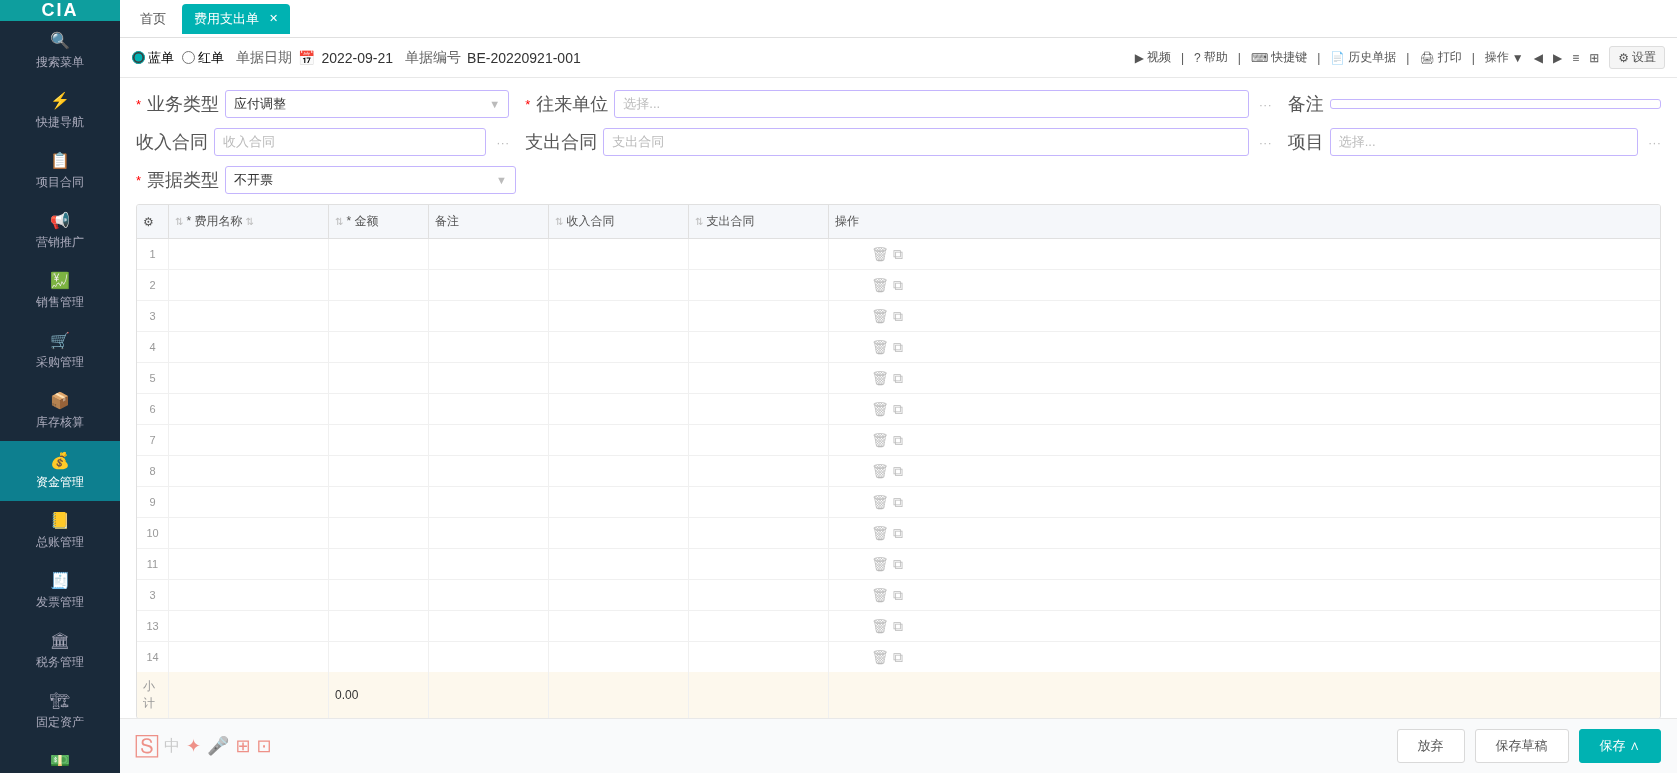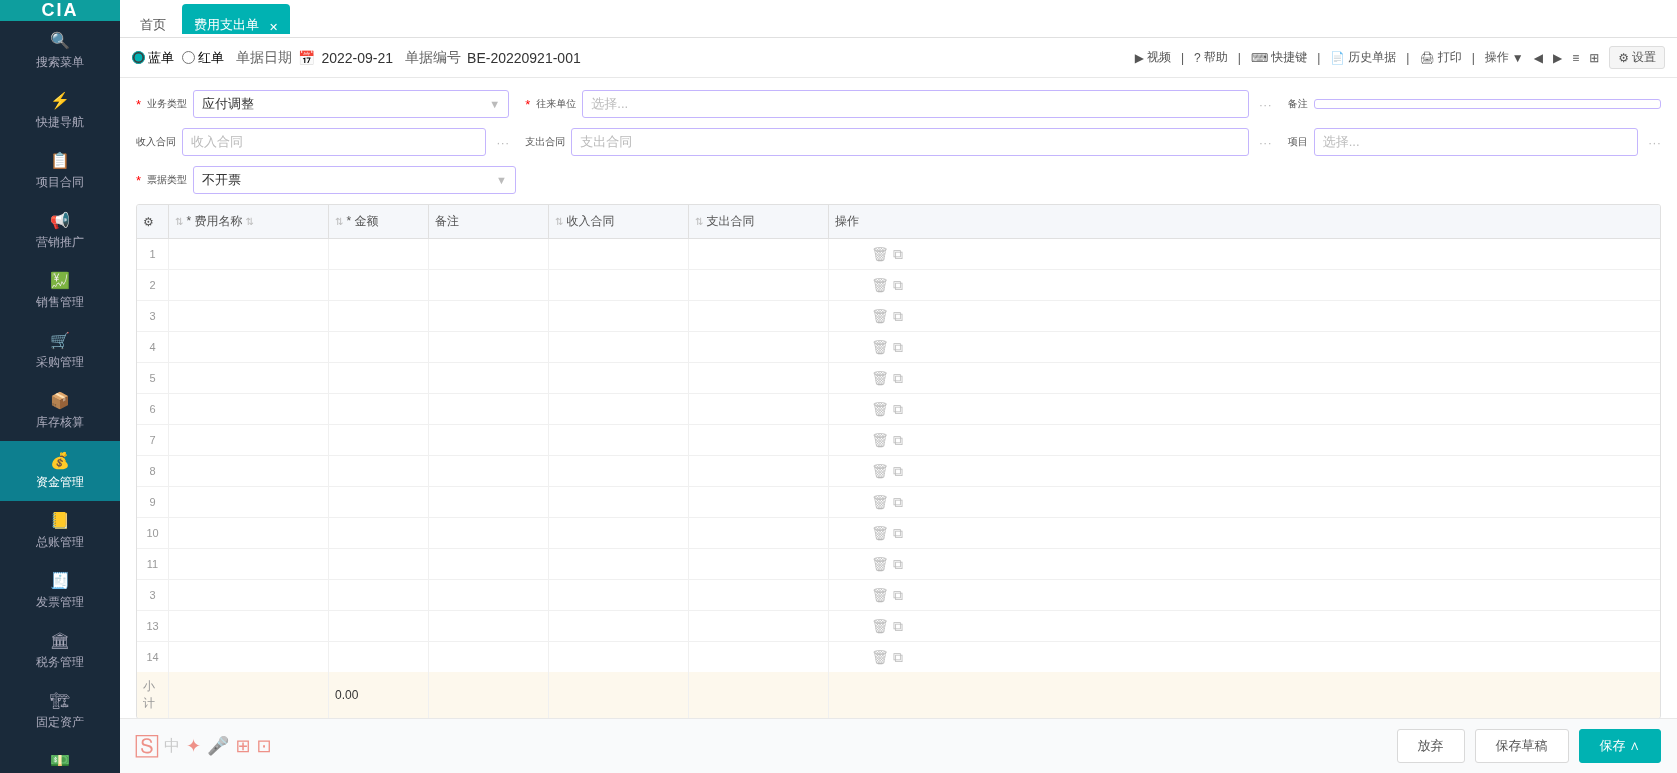--- a/index.html
+++ b/index.html
@@ -10,21 +10,21 @@
     .sidebar-logo { display: flex; align-items: center; justify-content: center; height: 48px; background: #0e9e9e; color: white; font-size: 18px; font-weight: bold; letter-spacing: 2px; }
     .sidebar-item { display: flex; flex-direction: column; align-items: center; padding: 10px 0; cursor: pointer; font-size: 12px; color: #aab; gap: 4px; }
     .sidebar-item.active { background: #0d7f8f; color: #fff; }
     .sidebar-item .icon { font-size: 16px; }
 
     
     .main { flex: 1; display: flex; flex-direction: column; overflow: hidden; }
 
     
     .tab-bar { display: flex; align-items: center; background: #fff; border-bottom: 1px solid #e0e0e0; height: 38px; padding: 0 8px; gap: 4px; }
-    .tab { display: flex; align-items: flex-end; padding: 0 12px; height: 30px; border-radius: 4px 4px 0 0; font-size: 13px; cursor: pointer; color: #555; gap: 6px; }
+    .tab { display: flex; align-items: center; padding: 0 12px; height: 30px; border-radius: 4px 4px 0 0; font-size: 13px; cursor: pointer; color: #555; gap: 6px; }
     .tab.active { background: #00b2b2; color: #fff; }
     .tab .close { font-size: 11px; cursor: pointer; }
     .tab-close-btn { margin-left: 4px; }
 
     
     .toolbar { display: flex; align-items: center; background: #fff; border-bottom: 1px solid #e8e8e8; height: 40px; padding: 0 12px; gap: 12px; }
     .radio-group { display: flex; align-items: center; gap: 8px; justify-content: center; }
     .radio-label { display: flex; align-items: center; gap: 3px; cursor: pointer; font-size: 13px; }
     .radio-label input { accent-color: #00b2b2; }
     .toolbar-meta { display: flex; align-items: center; gap: 6px; font-size: 14px; color: #333; }
@@ -33,21 +33,21 @@
     .toolbar-right span { display: flex; align-items: center; gap: 3px; cursor: pointer; }
     .set-btn { background: #f5f5f5; border: 1px solid #ddd; border-radius: 3px; padding: 2px 8px; cursor: pointer; font-size: 12px; color: #555; }
 
     
     .content { flex: 1; background: #fff; overflow-y: auto; padding: 12px 16px; }
 
     
     .form-row { display: flex; align-items: center; gap: 16px; margin-bottom: 10px; flex-wrap: wrap; }
     .form-field { display: flex; align-items: center; gap: 6px; flex: 1; min-width: 200px; }
     .form-field .req { color: red; }
-    .form-field label { white-space: nowrap; color: #555; font-size: 10px; }
+    .form-field label { white-space: nowrap; color: #555; font-size: 18px; }
     .form-field .input-box { flex: 1; border: 1px solid #c4b5fd; border-radius: 3px; padding: 4px 8px; font-size: 13px; color: #333; display: flex; align-items: center; justify-content: space-between; background: #fff; min-width: 120px; }
     .form-field .input-box .placeholder { color: #bbb; }
     .form-field .input-box .arrow { color: #bbb; font-size: 11px; }
     .form-field .dots { color: #bbb; padding-left: 4px; cursor: pointer; }
     .form-field .input-box.filled { color: #333; }
 
     
     .table-container { border: 1px solid #e0e0e0; border-radius: 3px; overflow: hidden; }
     .table-header { display: grid; background: #f5f7fa; border-bottom: 1px solid #e0e0e0; }
     .th { padding: 8px 6px; font-size: 12px; color: #555; font-weight: 500; border-right: 1px solid #e0e0e0; display: flex; align-items: center; gap: 3px; }

